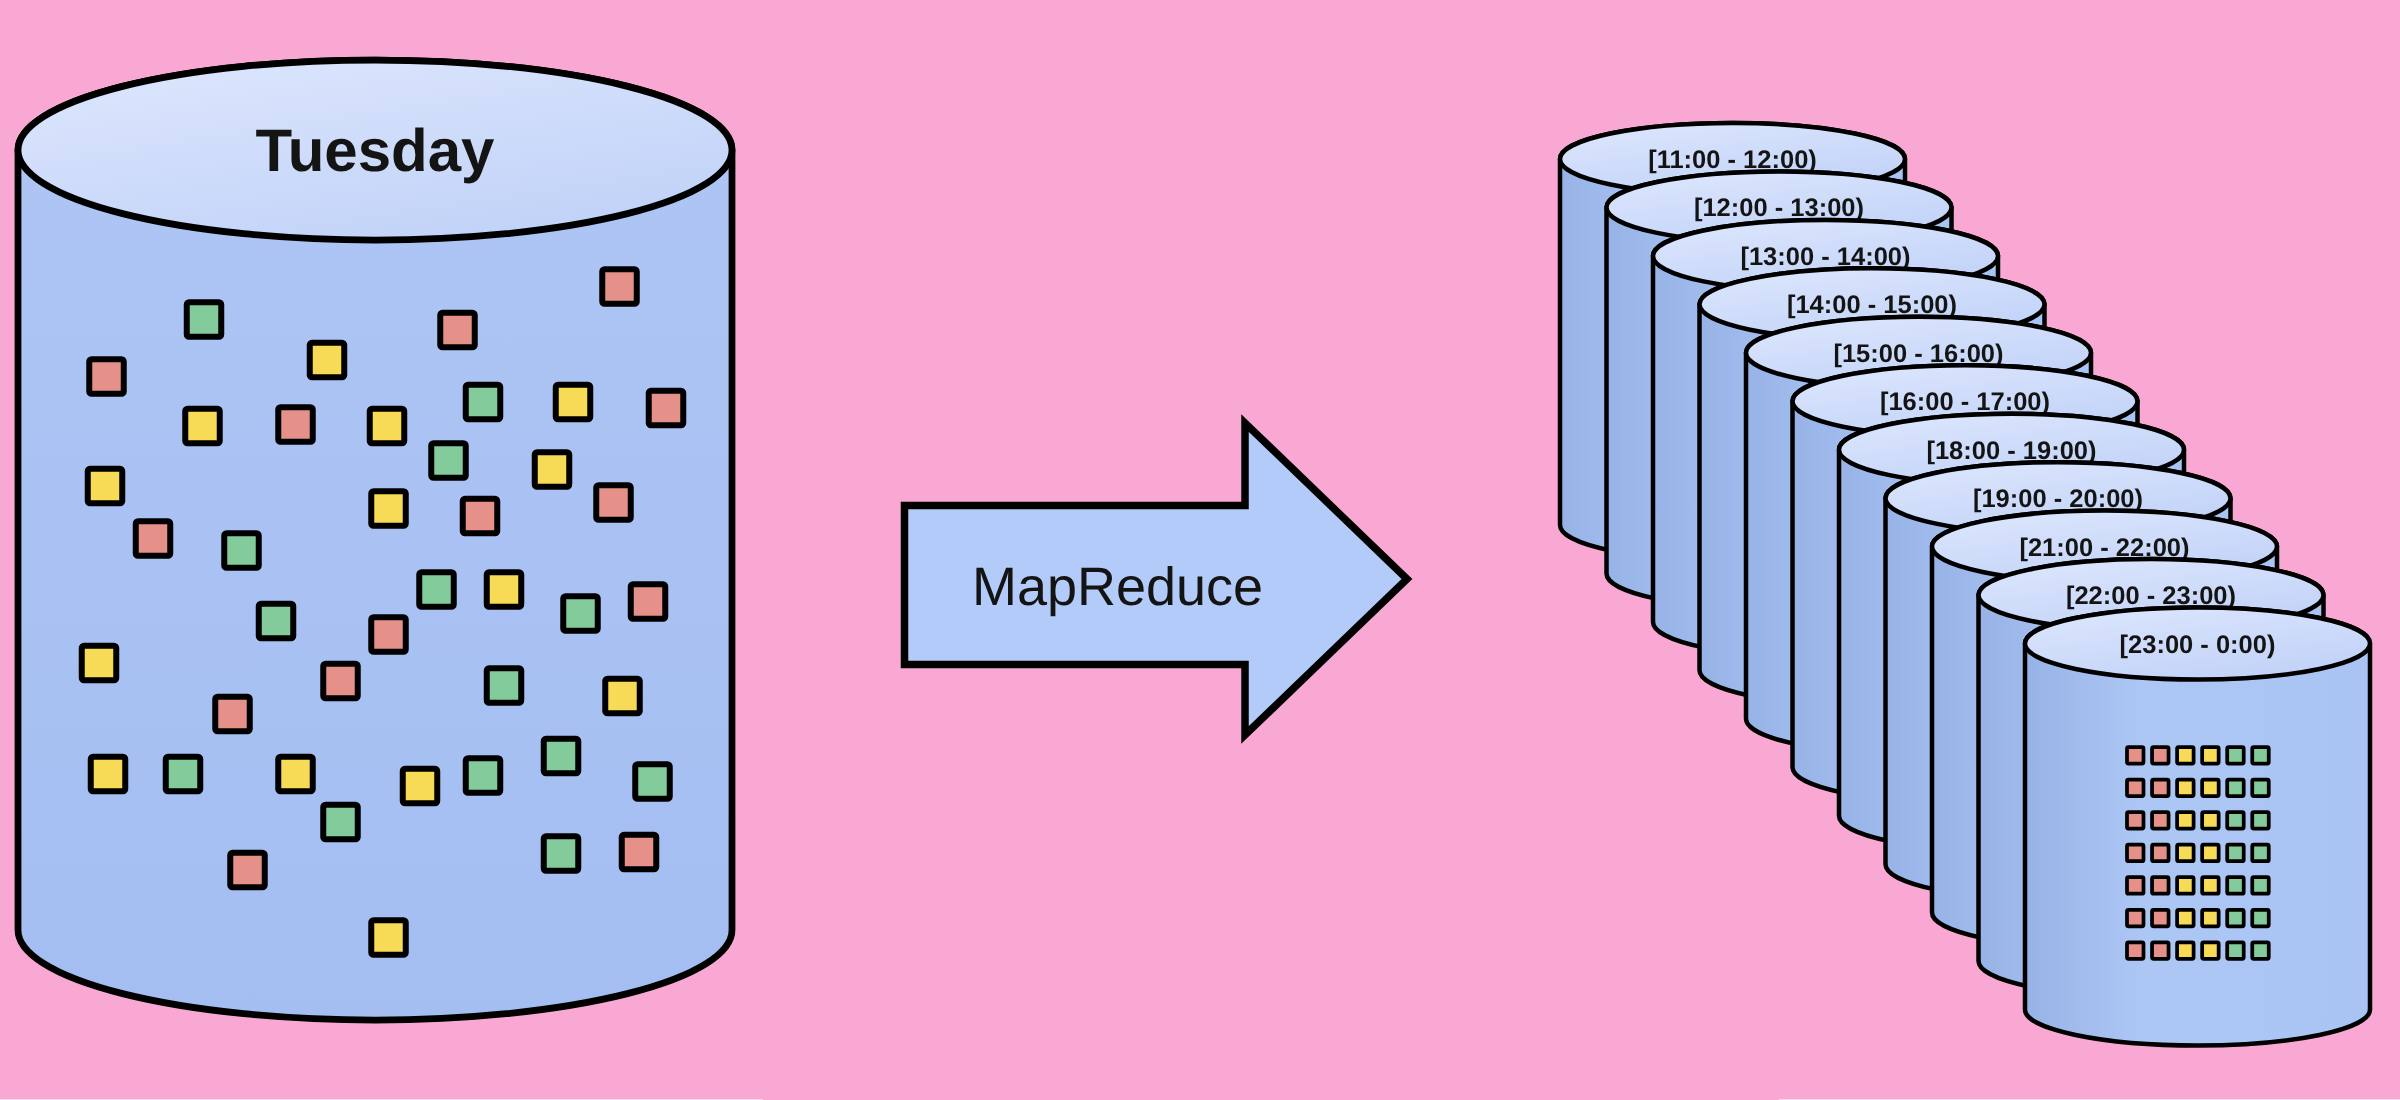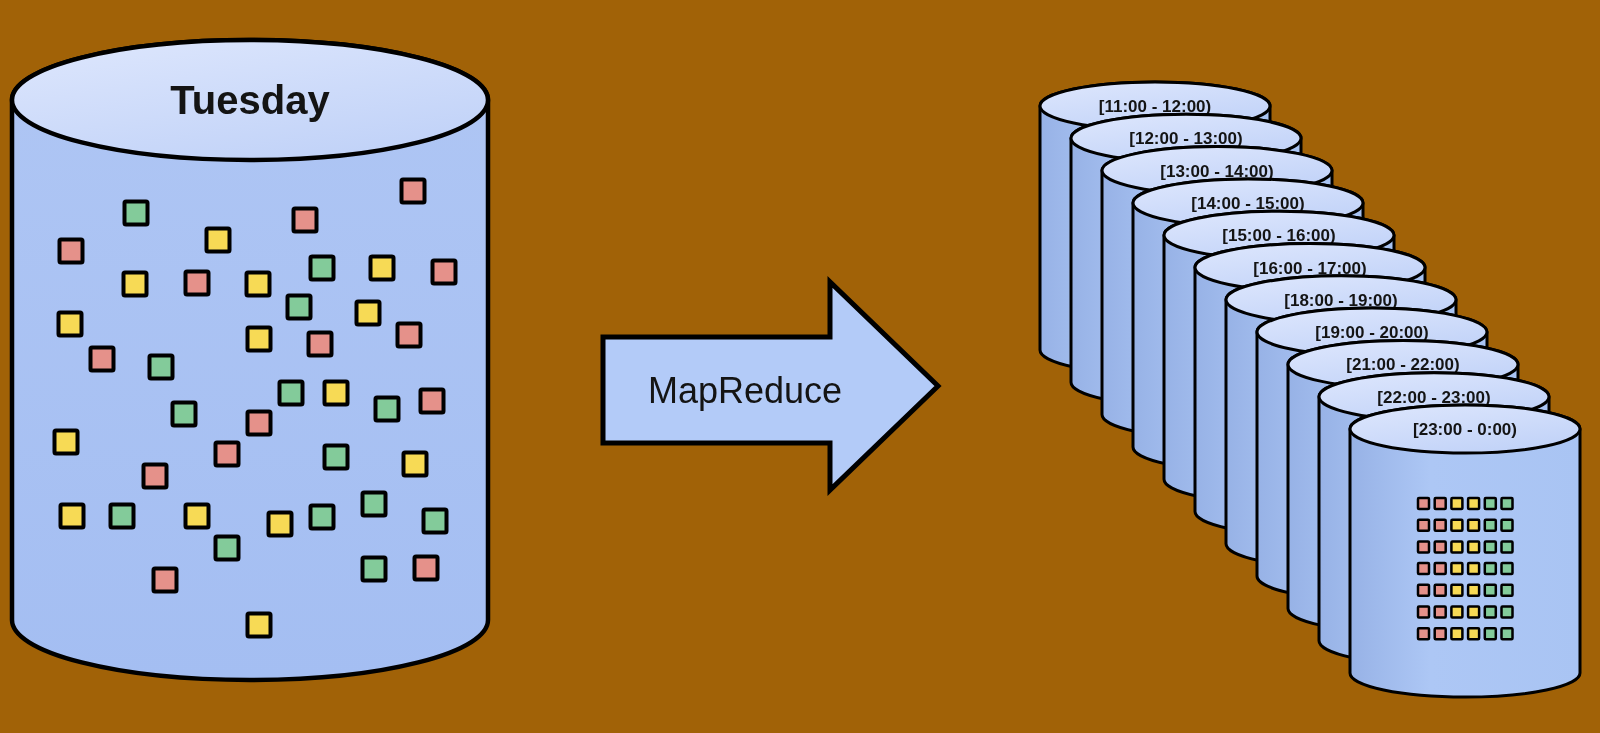--- a/index.html
+++ b/index.html
@@ -1,16 +1,16 @@
 <!DOCTYPE html>
 <html><head>
 <meta charset="utf-8">
 <style>
   html,body{margin:0;padding:0;background:#ffffff;}
-  .stage{position:relative;width:1600px;height:733px;background:#a16207;overflow:hidden;}
+  .stage{position:relative;width:1600px;height:733px;background:#f9a8d4;overflow:hidden;}
   svg text{font-family:"Liberation Sans", sans-serif;fill:#141414;}
   .title-label{font-size:40px;font-weight:700;}
   .cyl-label{font-size:17px;font-weight:700;}
   .arrow-label{font-size:36px;font-weight:400;}
 </style>
 </head>
 <body>
 
 <div class="stage">
   <svg width="1600" height="733" viewBox="0 0 1600 733" xmlns="http://www.w3.org/2000/svg">

